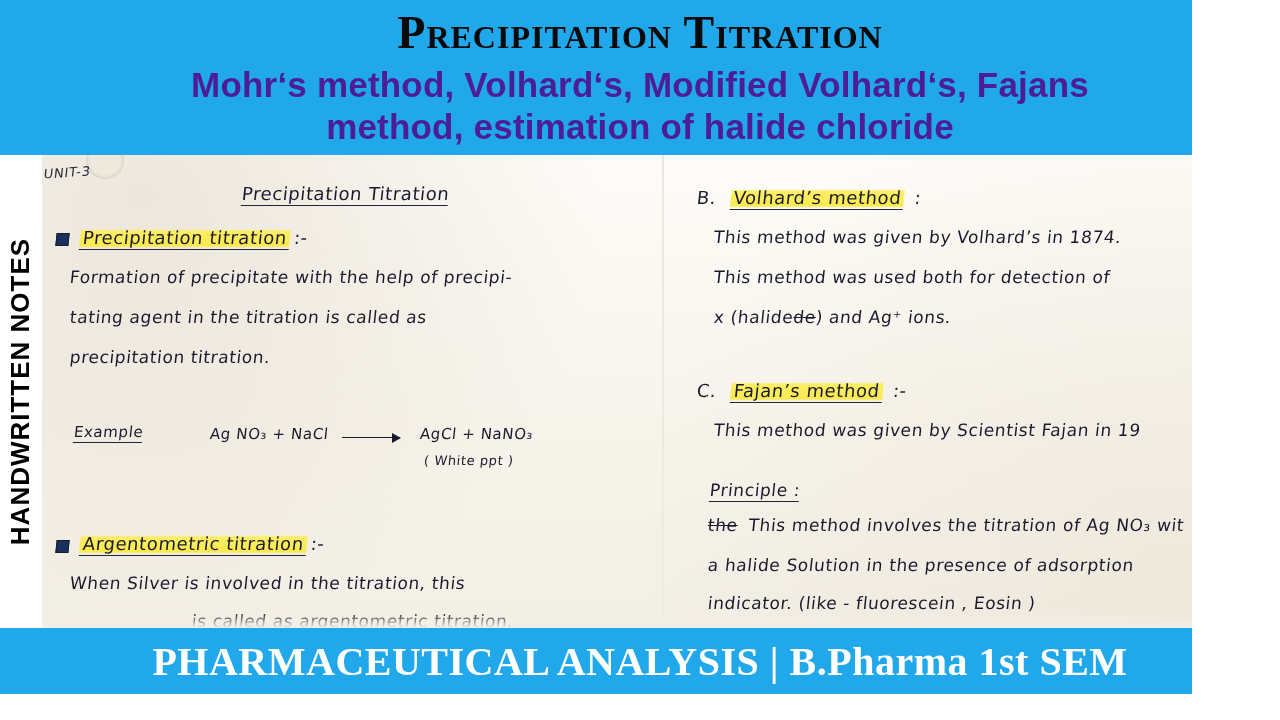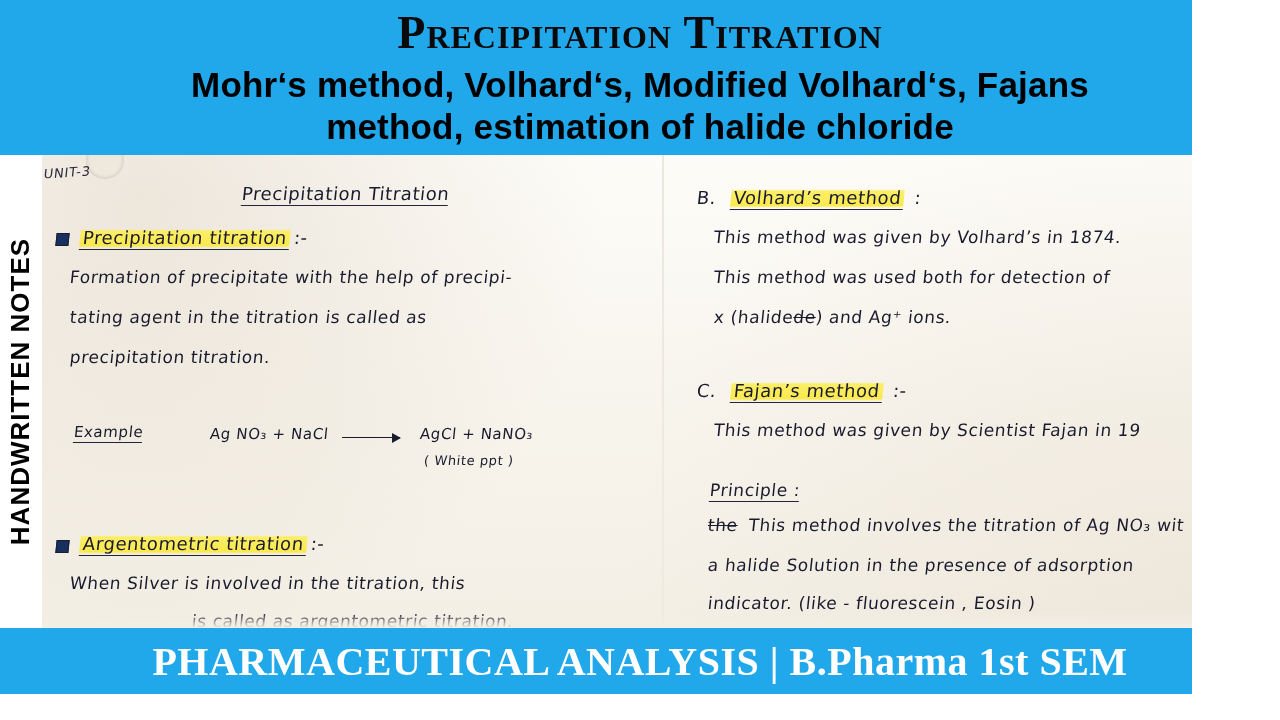--- a/index.html
+++ b/index.html
@@ -35,21 +35,21 @@
     letter-spacing: 1px;
     line-height: 1;
     padding-top: 10px;
     font-variant: small-caps;
     text-transform: capitalize;
   }
   .header .subtitle {
     font-family: "Liberation Sans", sans-serif;
     font-weight: bold;
     font-size: 35px;
-    color: #000000;
+    color: #4c1d95;
     line-height: 1.2;
     padding-top: 8px;
     letter-spacing: 0.2px;
   }
 
   
   .footer {
     position: absolute;
     left: 0; top: 628px;
     width: 1280px;

